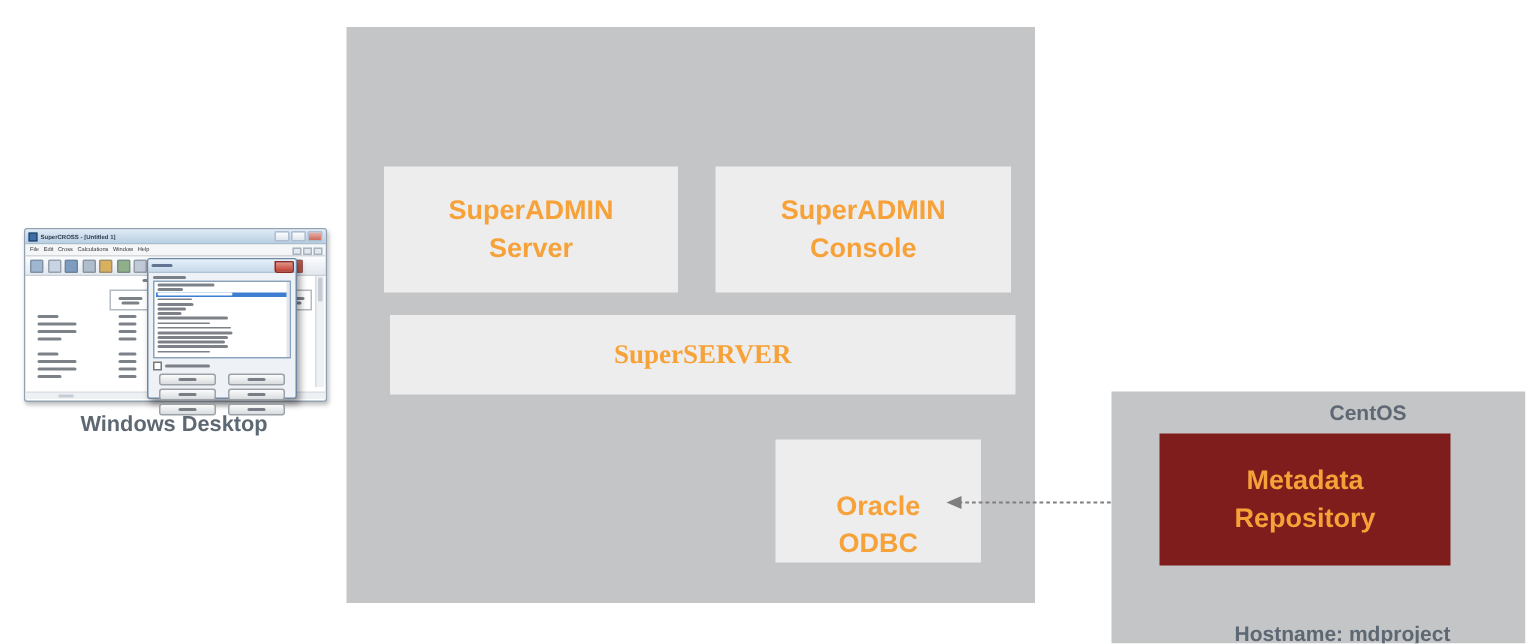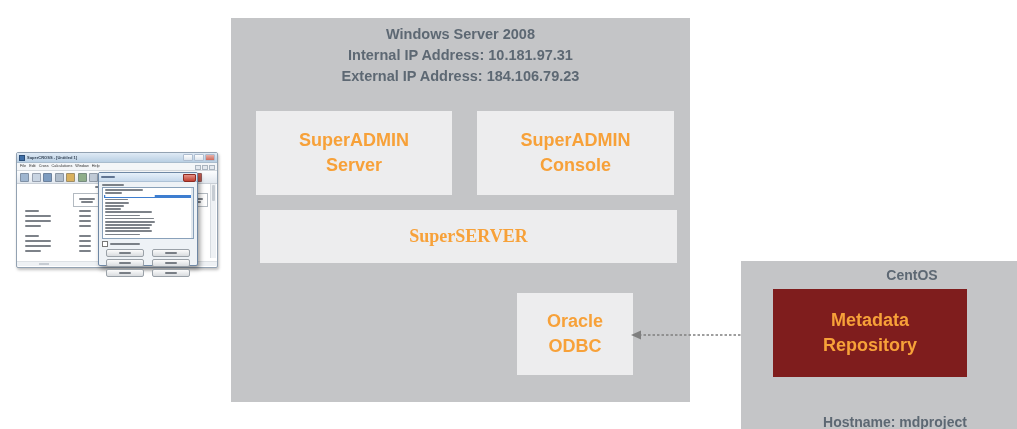--- a/index.html
+++ b/index.html
@@ -11,21 +11,21 @@
   .centos-box{position:absolute;left:741px;top:261px;width:274px;height:174px;background:#c4c5c7;padding-left:34px;}
   .hdr{padding-top:6px;text-align:center;color:#5d6873;font-weight:bold;
        font-size:14.5px;line-height:21px;}
   .panel{position:absolute;background:#ededee;display:flex;align-items:center;justify-content:center;}
   .panel .lbl{color:#f7a139;font-weight:bold;font-size:18px;line-height:25px;text-align:center;
               white-space:pre-line;}
   .p-sa-server{left:25px;top:93px;width:196px;height:84px;}
   .p-sa-console{left:246px;top:93px;width:197px;height:84px;}
   .p-superserver{left:29px;top:192px;width:417px;height:53px;font-family:Liberation Serif, serif;}
   .p-md-server{left:67px;top:275px;width:193px;height:82px;}
-  .p-odbc{left:286px;top:275px;width:116px;height:82px;}
+  .p-odbc{left:286px;top:275px;width:137px;height:82px;align-items:flex-end;}
   .p-repo{left:32px;top:28px;width:194px;height:88px;background:#7f1d1d;}
   .centos-title{padding-top:6px;text-align:center;color:#5d6873;font-weight:bold;font-size:14px;}
   .hostname{position:absolute;left:0;right:0;bottom:5px;text-align:center;color:#5d6873;
             font-weight:bold;font-size:14px;}
   .arrow-svg{position:absolute;left:630px;top:324px;}
 
   
   .caption{position:absolute;left:6px;top:274px;width:220px;text-align:center;color:#5d6873;
            font-weight:bold;font-size:14.5px;line-height:19px;}
 
@@ -89,25 +89,20 @@
   .dbtn{height:6px;background:linear-gradient(#fbfbfb,#d9dcdf);border:0.5px solid #9aa1a8;
         border-radius:2px;display:flex;align-items:center;justify-content:center;}
   .w12{width:12px;}.w14{width:14px;}.w16{width:16px;}.w22{width:22px;}.w30{width:30px;}
 </style>
 </head>
 <body>
 
 <div class="stage">
 
   <div class="main-box">
-    <div class="hdr">
-      <div>Windows Server 2008</div>
-      <div>Internal IP Address: 10.181.97.31</div>
-      <div>External IP Address: 184.106.79.23</div>
-    </div>
     <div class="panel p-sa-server">
       <span class="lbl">SuperADMIN
 Server</span>
     </div>
     <div class="panel p-sa-console">
       <span class="lbl">SuperADMIN
 Console</span>
     </div>
     <div class="panel p-superserver">
       <span class="lbl">SuperSERVER</span>
@@ -322,15 +317,16 @@
             </div>
           <div class="dbtn">
               <i class="bar w12"></i>
             </div>
         </div>
       </div>
     </div>
   </div>
 
   <div class="caption">
+    <div>Windows Desktop</div>
   </div>
 
 </div>
 
 </body></html>

